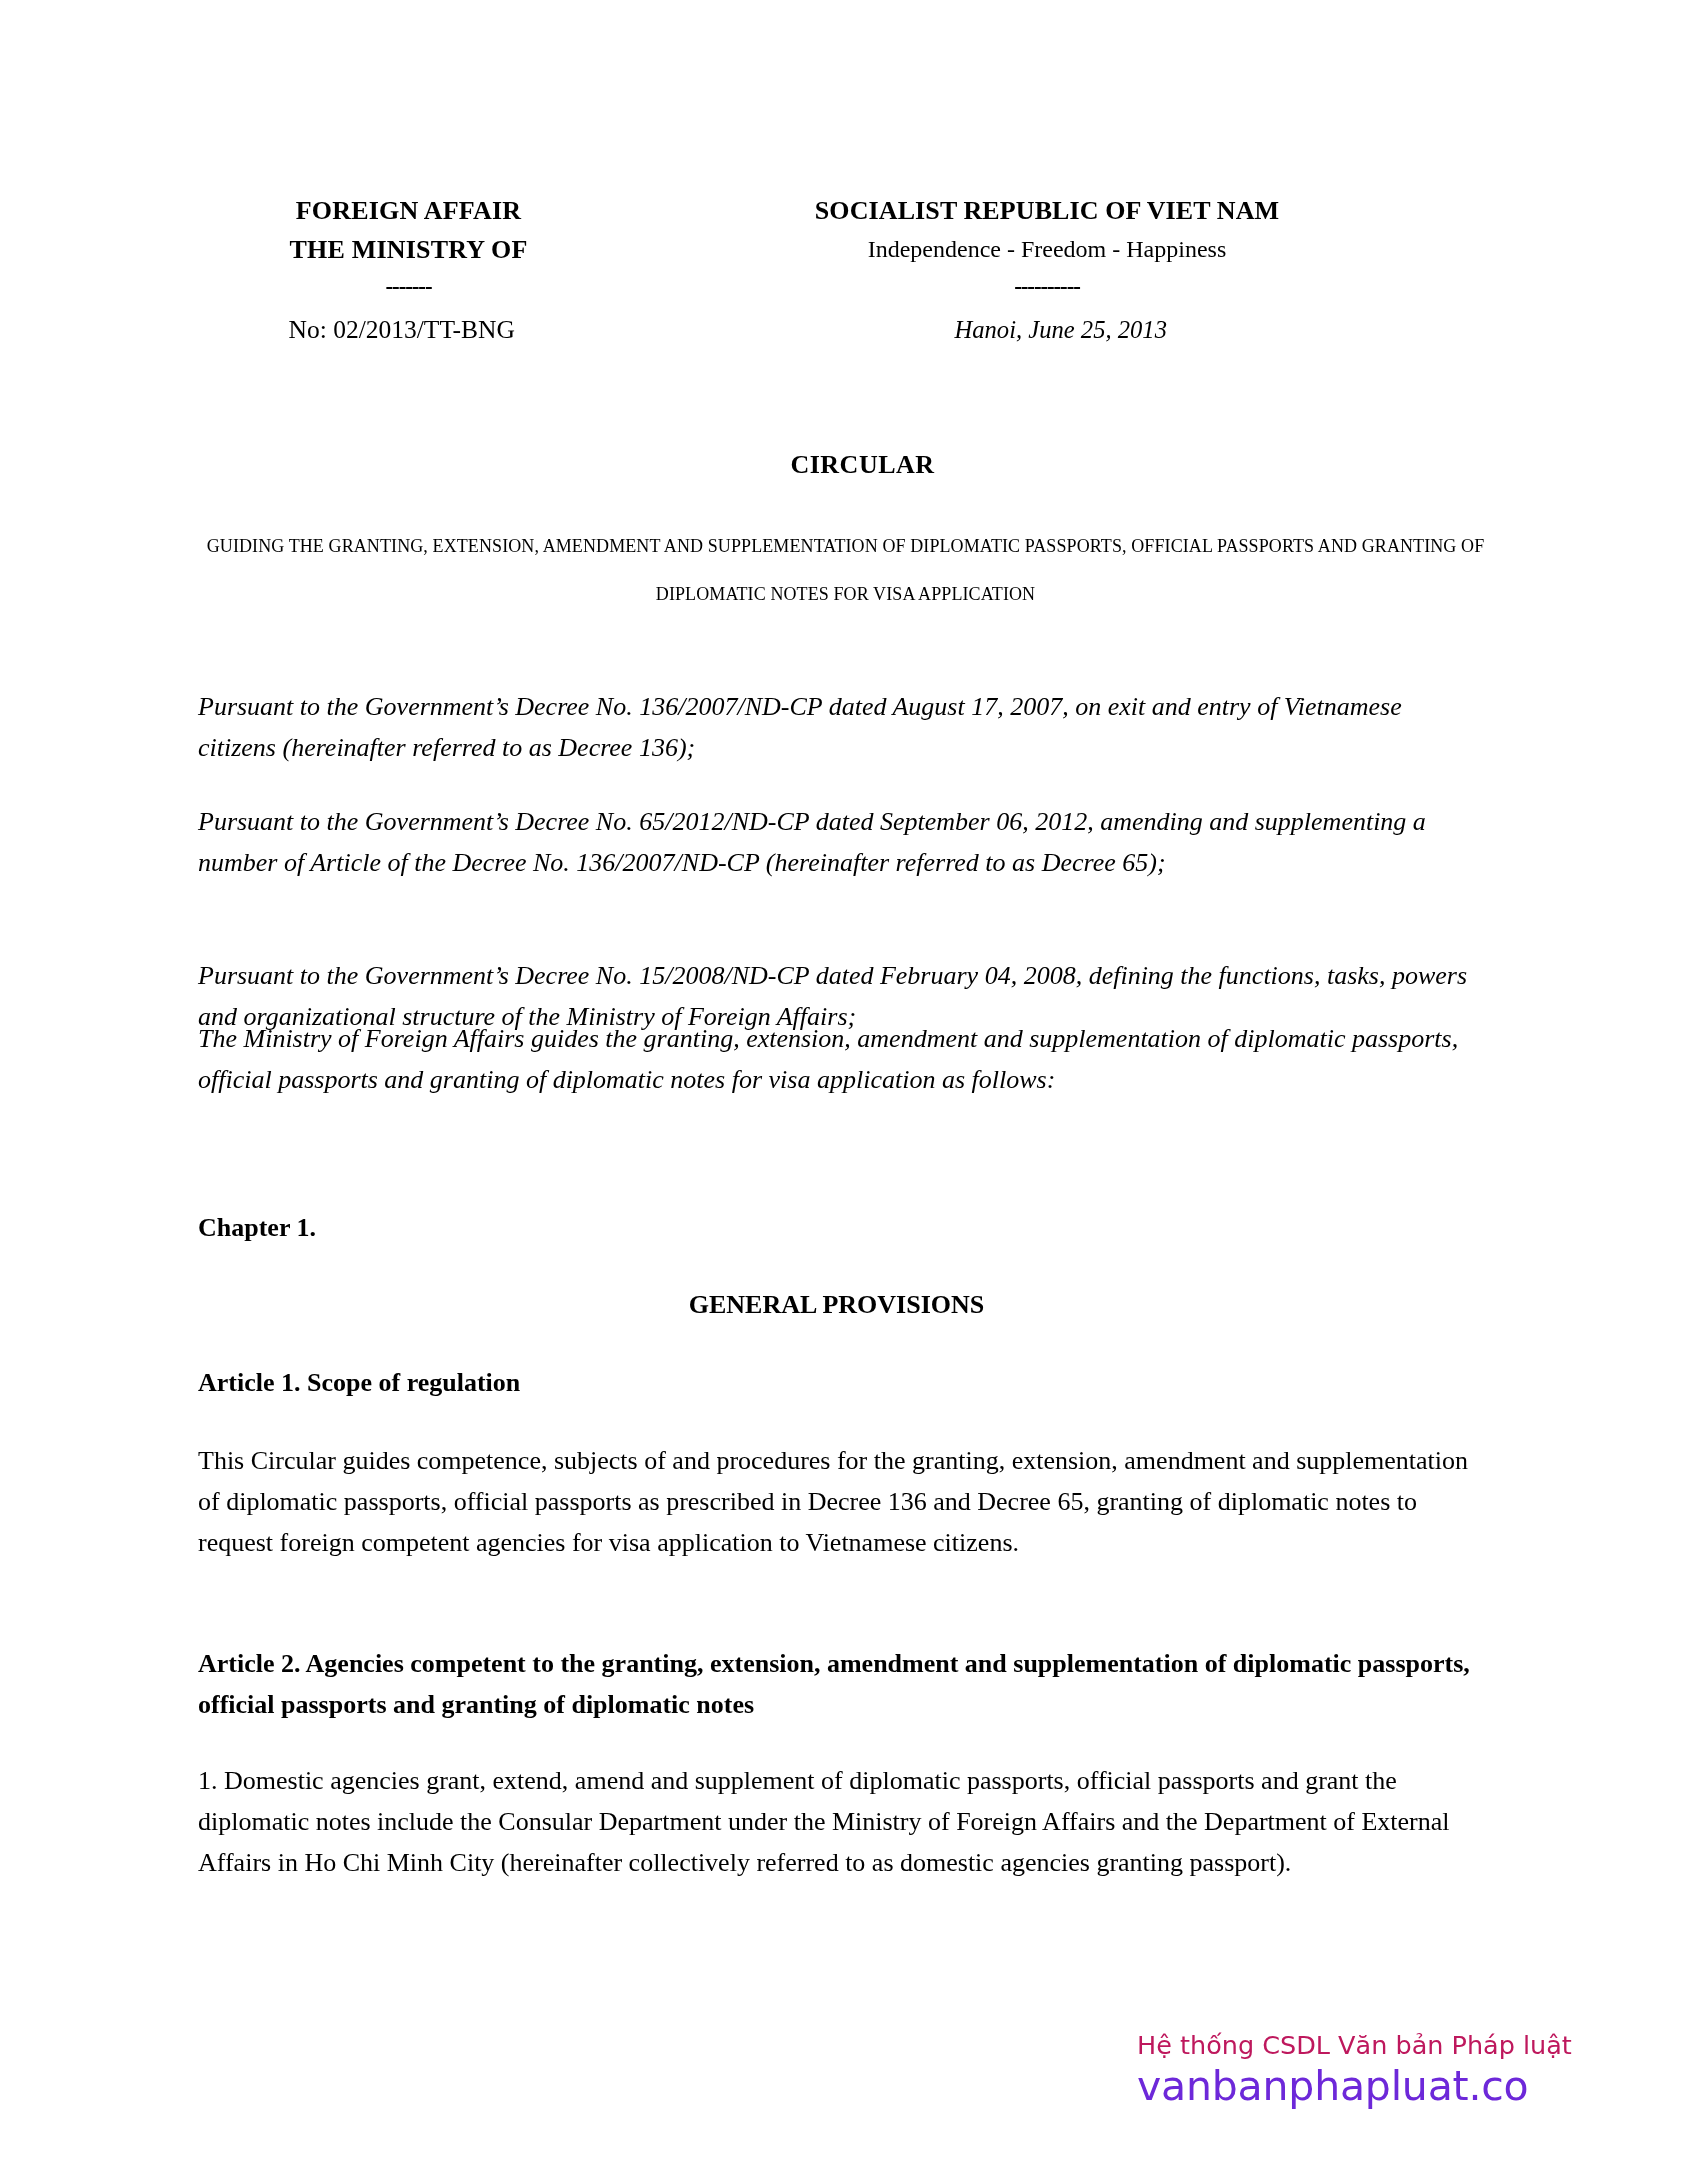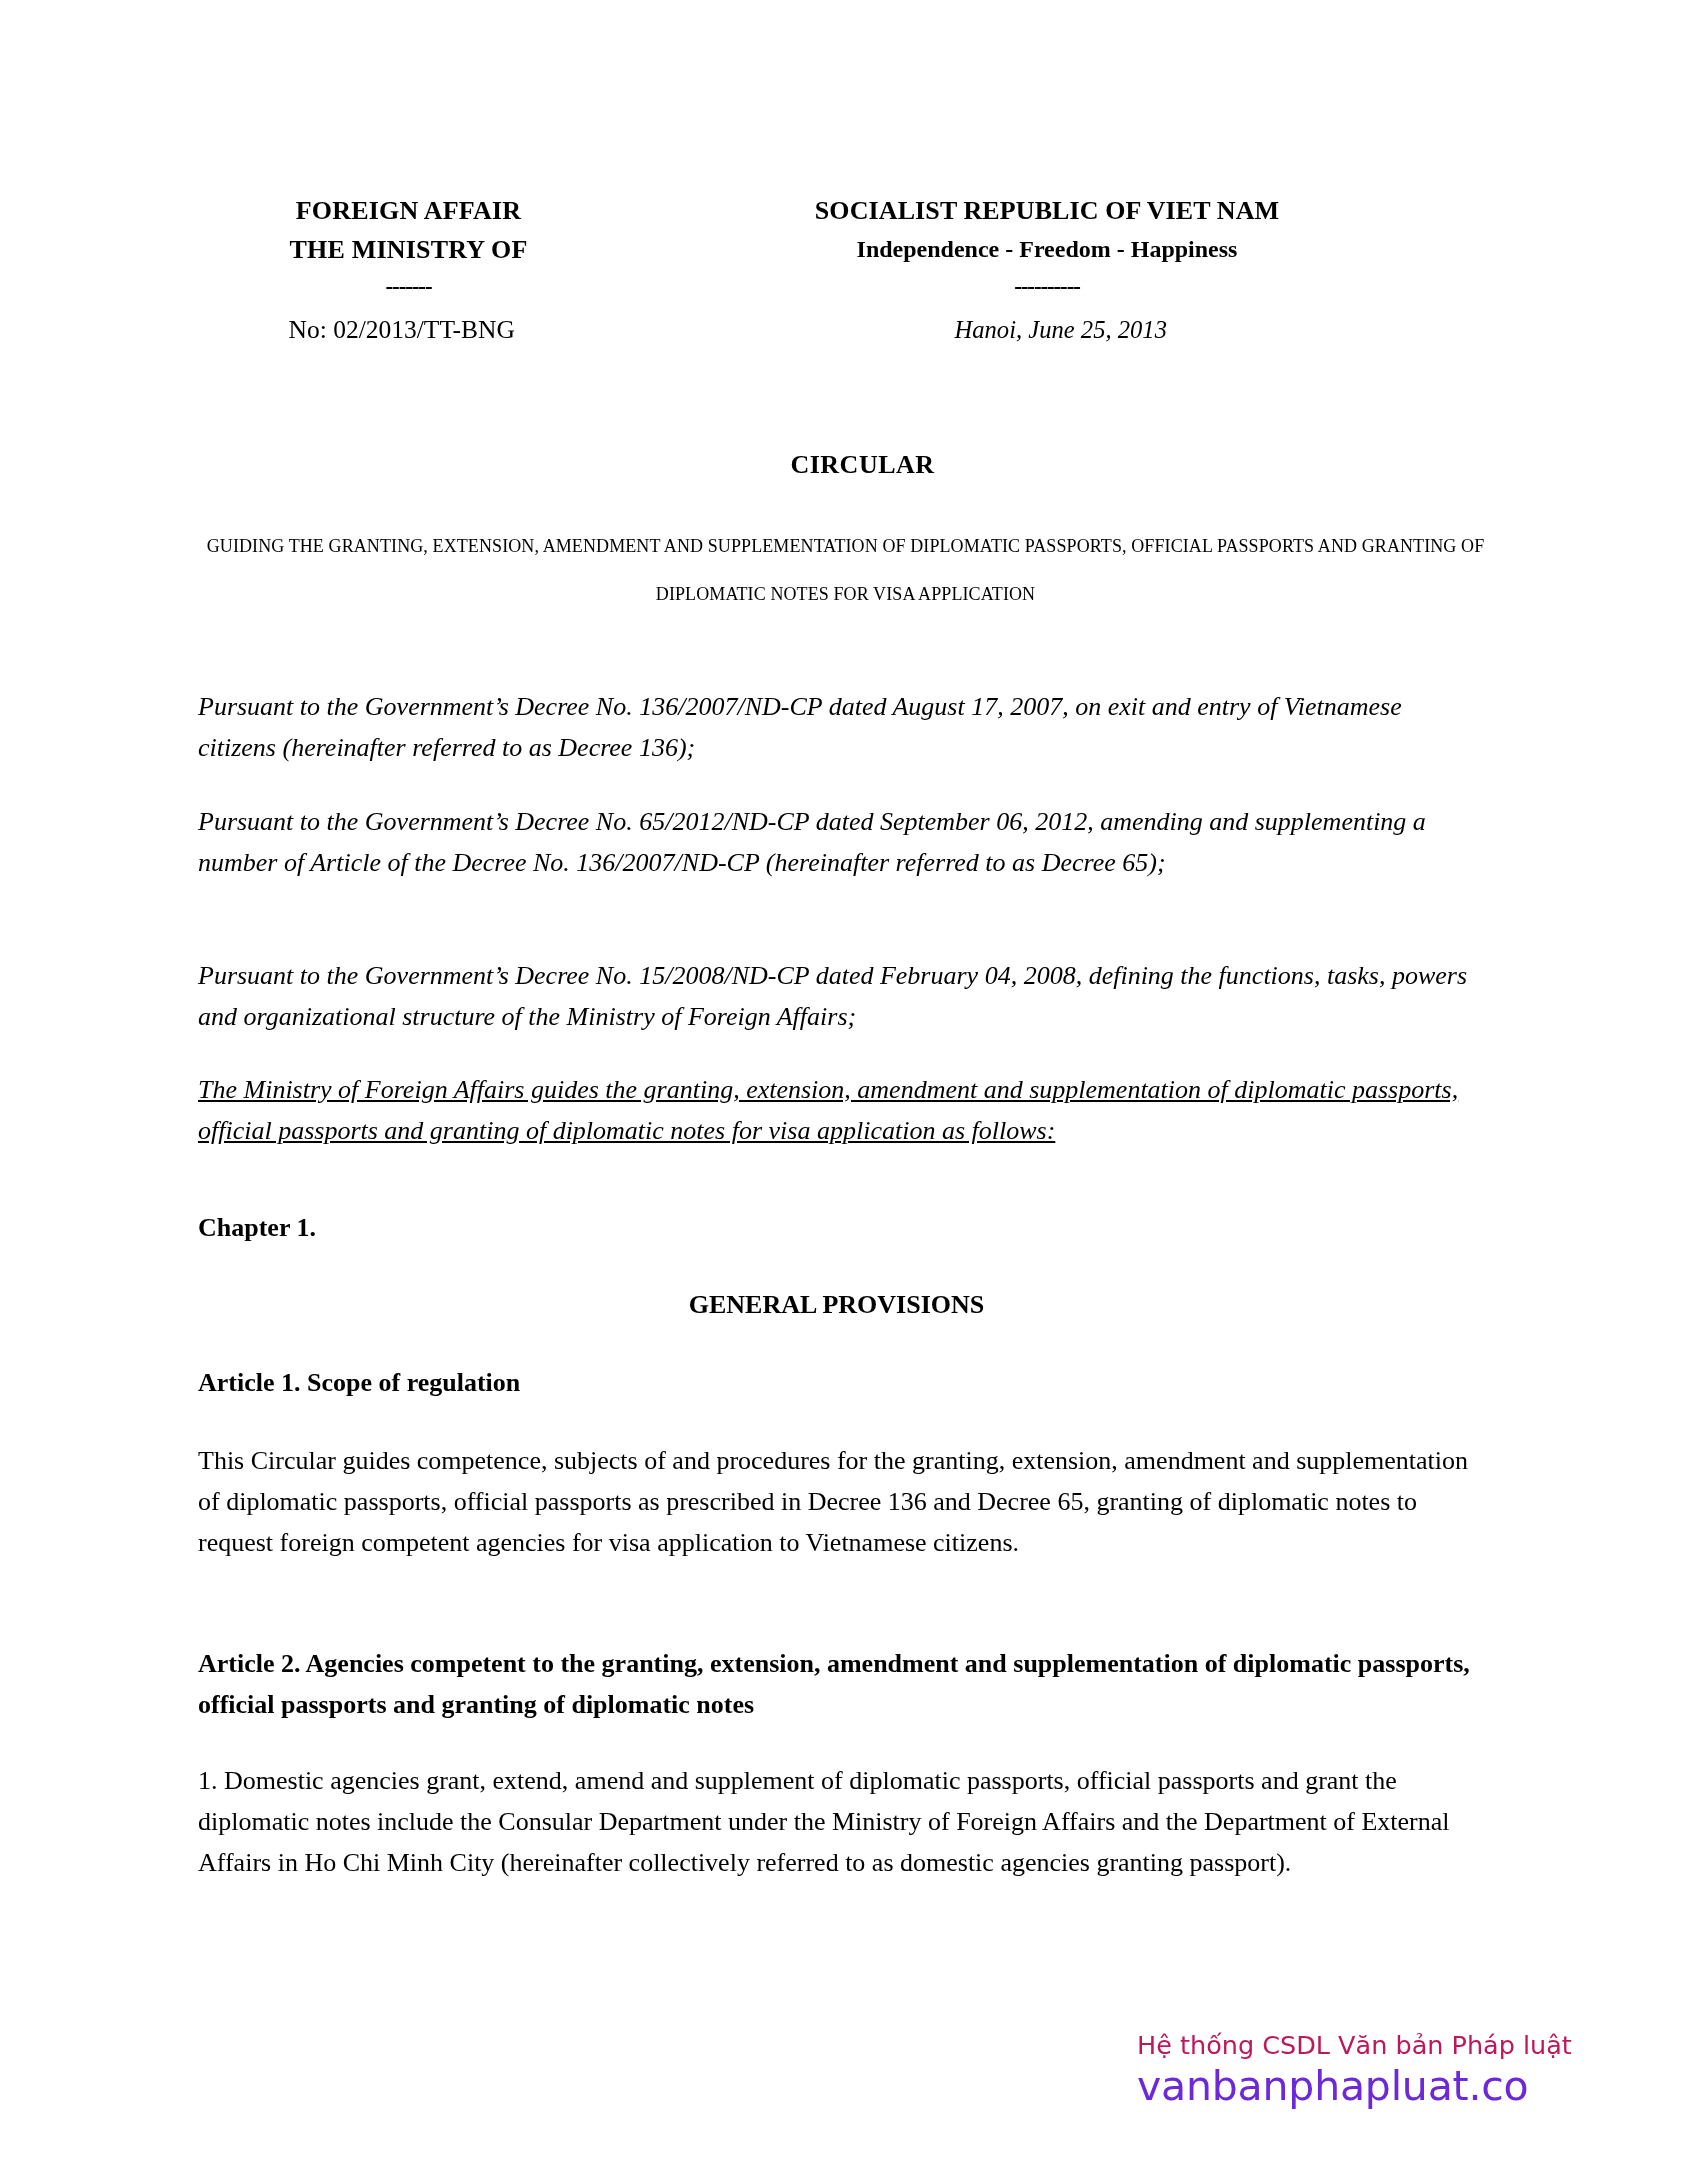--- a/index.html
+++ b/index.html
@@ -54,21 +54,21 @@
   }
   .country-line {
     font-size: 26px;
     font-weight: bold;
     line-height: 39px;
     letter-spacing: 0.1px;
     white-space: nowrap;
   }
   .motto-line {
     font-size: 24px;
-    font-weight: bold;
+    font-weight: normal;
     line-height: 39px;
     white-space: nowrap;
   }
   .rule-dashes {
     font-size: 23px;
     font-weight: bold;
     line-height: 28px;
     letter-spacing: -1.1px;
     margin-top: 3.5px;
   }
@@ -192,21 +192,21 @@
   <div class="doc-kind">CIRCULAR</div>
 
   <div class="doc-title">GUIDING THE GRANTING, EXTENSION, AMENDMENT AND SUPPLEMENTATION OF DIPLOMATIC PASSPORTS, OFFICIAL PASSPORTS AND GRANTING OF DIPLOMATIC NOTES FOR VISA APPLICATION</div>
 
   <div class="body-block italic-para" style="top:686px;">Pursuant to the Government’s Decree No. 136/2007/ND-CP dated August 17, 2007, on exit and entry of Vietnamese citizens (hereinafter referred to as Decree 136);</div>
 
   <div class="body-block italic-para" style="top:801px;">Pursuant to the Government’s Decree No. 65/2012/ND-CP dated September 06, 2012, amending and supplementing a number of Article of the Decree No. 136/2007/ND-CP (hereinafter referred to as Decree 65);</div>
 
   <div class="body-block italic-para" style="top:955px;">Pursuant to the Government’s Decree No. 15/2008/ND-CP dated February 04, 2008, defining the functions, tasks, powers and organizational structure of the Ministry of Foreign Affairs;</div>
 
-  <div class="body-block italic-para" style="top:1069px;text-decoration:underline;">The Ministry of Foreign Affairs guides the granting, extension, amendment and supplementation of diplomatic passports, official passports and granting of diplomatic notes for visa application as follows:</div>
+  <div class="body-block italic-para" style="top:1018px;">The Ministry of Foreign Affairs guides the granting, extension, amendment and supplementation of diplomatic passports, official passports and granting of diplomatic notes for visa application as follows:</div>
 
   <div class="body-block bold-head" style="top:1207px;">Chapter 1.</div>
 
   <div class="body-block bold-head centered" style="top:1284px;">GENERAL PROVISIONS</div>
 
   <div class="body-block bold-head" style="top:1362px;">Article 1. Scope of regulation</div>
 
   <div class="body-block" style="top:1440px;">This Circular guides competence, subjects of and procedures for the granting, extension, amendment and supplementation of diplomatic passports, official passports as prescribed in Decree 136 and Decree 65, granting of diplomatic notes to request foreign competent agencies for visa application to Vietnamese citizens.</div>
 
   <div class="body-block bold-head" style="top:1643px;">Article 2. Agencies competent to the granting, extension, amendment and supplementation of diplomatic passports, official passports and granting of diplomatic notes</div>

